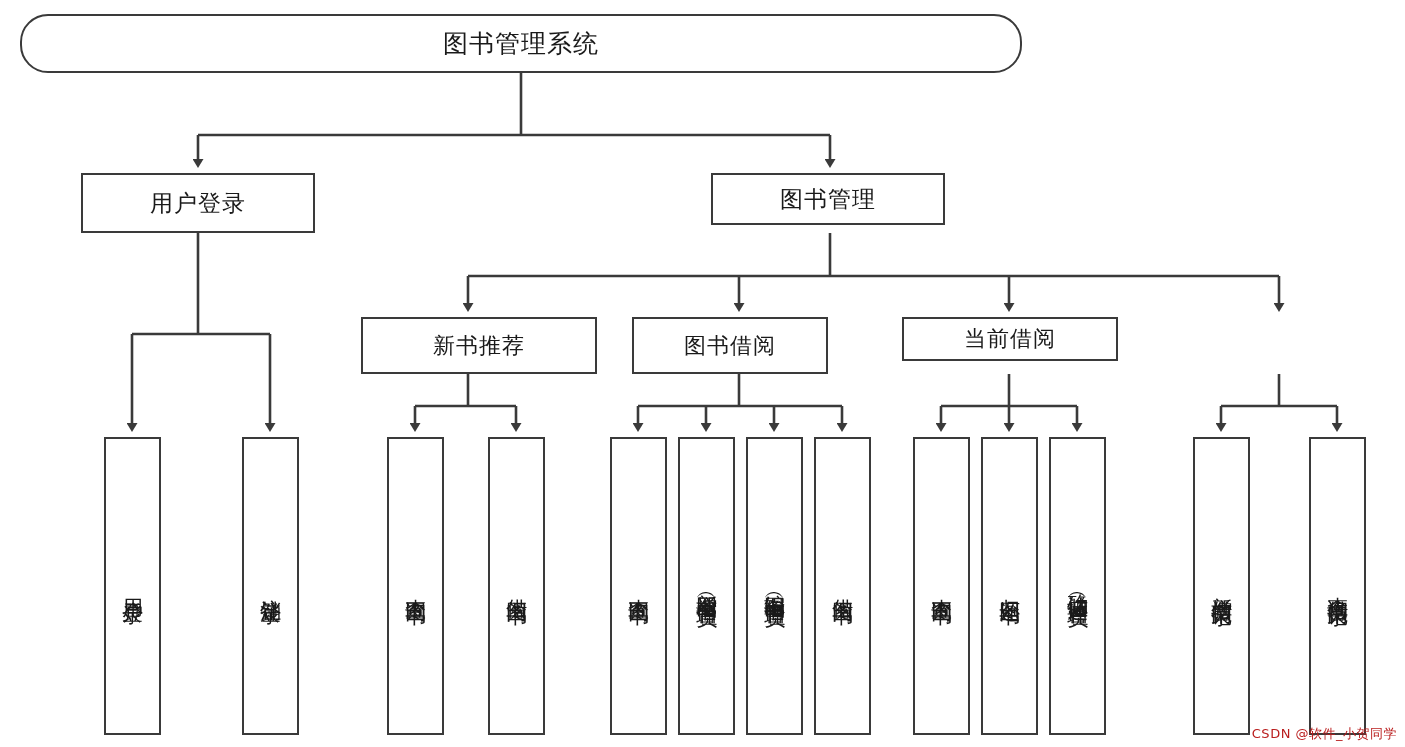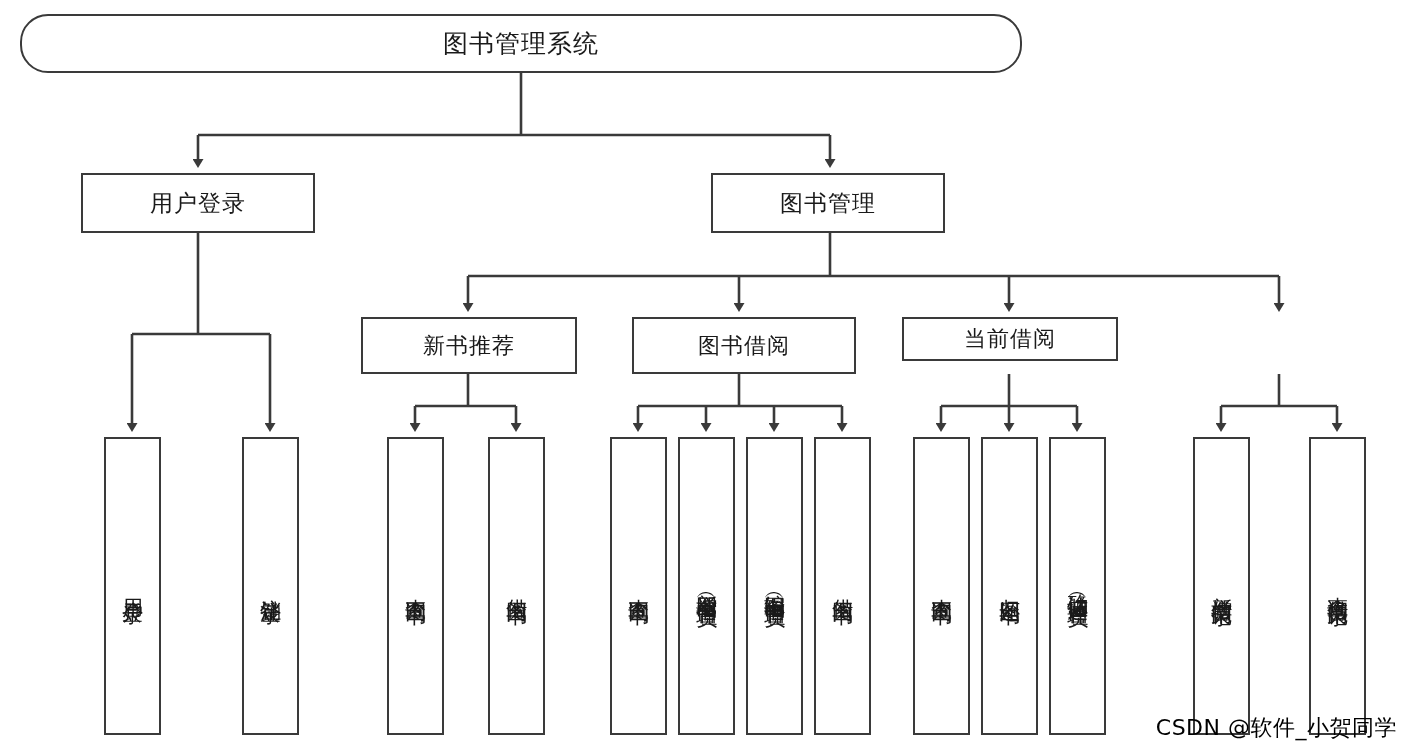--- a/index.html
+++ b/index.html
@@ -59,22 +59,22 @@
     text-orientation: upright;
     line-height: 1.16;
     letter-spacing: 2px;
     white-space: nowrap;
     display: block;
   }
   .watermark {
     position: absolute;
     right: 8px;
     bottom: 4px;
-    font-size: 22px;
-    color: #000000;
+    font-size: 13px;
+    color: #b91c1c;
     letter-spacing: 0.5px;
     white-space: nowrap;
   }
 </style>
 </head>
 <body>
 
 <div id="canvas">
 
   <svg class="wires" viewBox="0 0 1405 747" xmlns="http://www.w3.org/2000/svg">
@@ -127,28 +127,28 @@
     </g>
   </svg>
 
   <div class="node node-root" style="left:20px; top:14px; width:1002px; height:59px;">
     <span>图书管理系统</span>
   </div>
 
   <div class="node node-l2" style="left:81px; top:173px; width:234px; height:60px;">
     <span>用户登录</span>
   </div>
-  <div class="node node-l2" style="left:711px; top:173px; width:234px; height:60px;">
+  <div class="node node-l2" style="left:711px; top:173px; width:234px; height:52px;">
     <span>图书管理</span>
   </div>
 
-  <div class="node node-l3" style="left:361px; top:317px; width:216px; height:57px;">
+  <div class="node node-l3" style="left:361px; top:317px; width:236px; height:57px;">
     <span>新书推荐</span>
   </div>
-  <div class="node node-l3" style="left:632px; top:317px; width:224px; height:57px;">
+  <div class="node node-l3" style="left:632px; top:317px; width:196px; height:57px;">
     <span>图书借阅</span>
   </div>
   <div class="node node-l3" style="left:902px; top:317px; width:216px; height:44px;">
     <span>当前借阅</span>
   </div>
 
   <div class="node node-leaf" style="left:104px; top:437px; width:57px; height:298px;">
     <span class="vtext">用户登录</span>
   </div>
   <div class="node node-leaf" style="left:242px; top:437px; width:57px; height:298px;">

